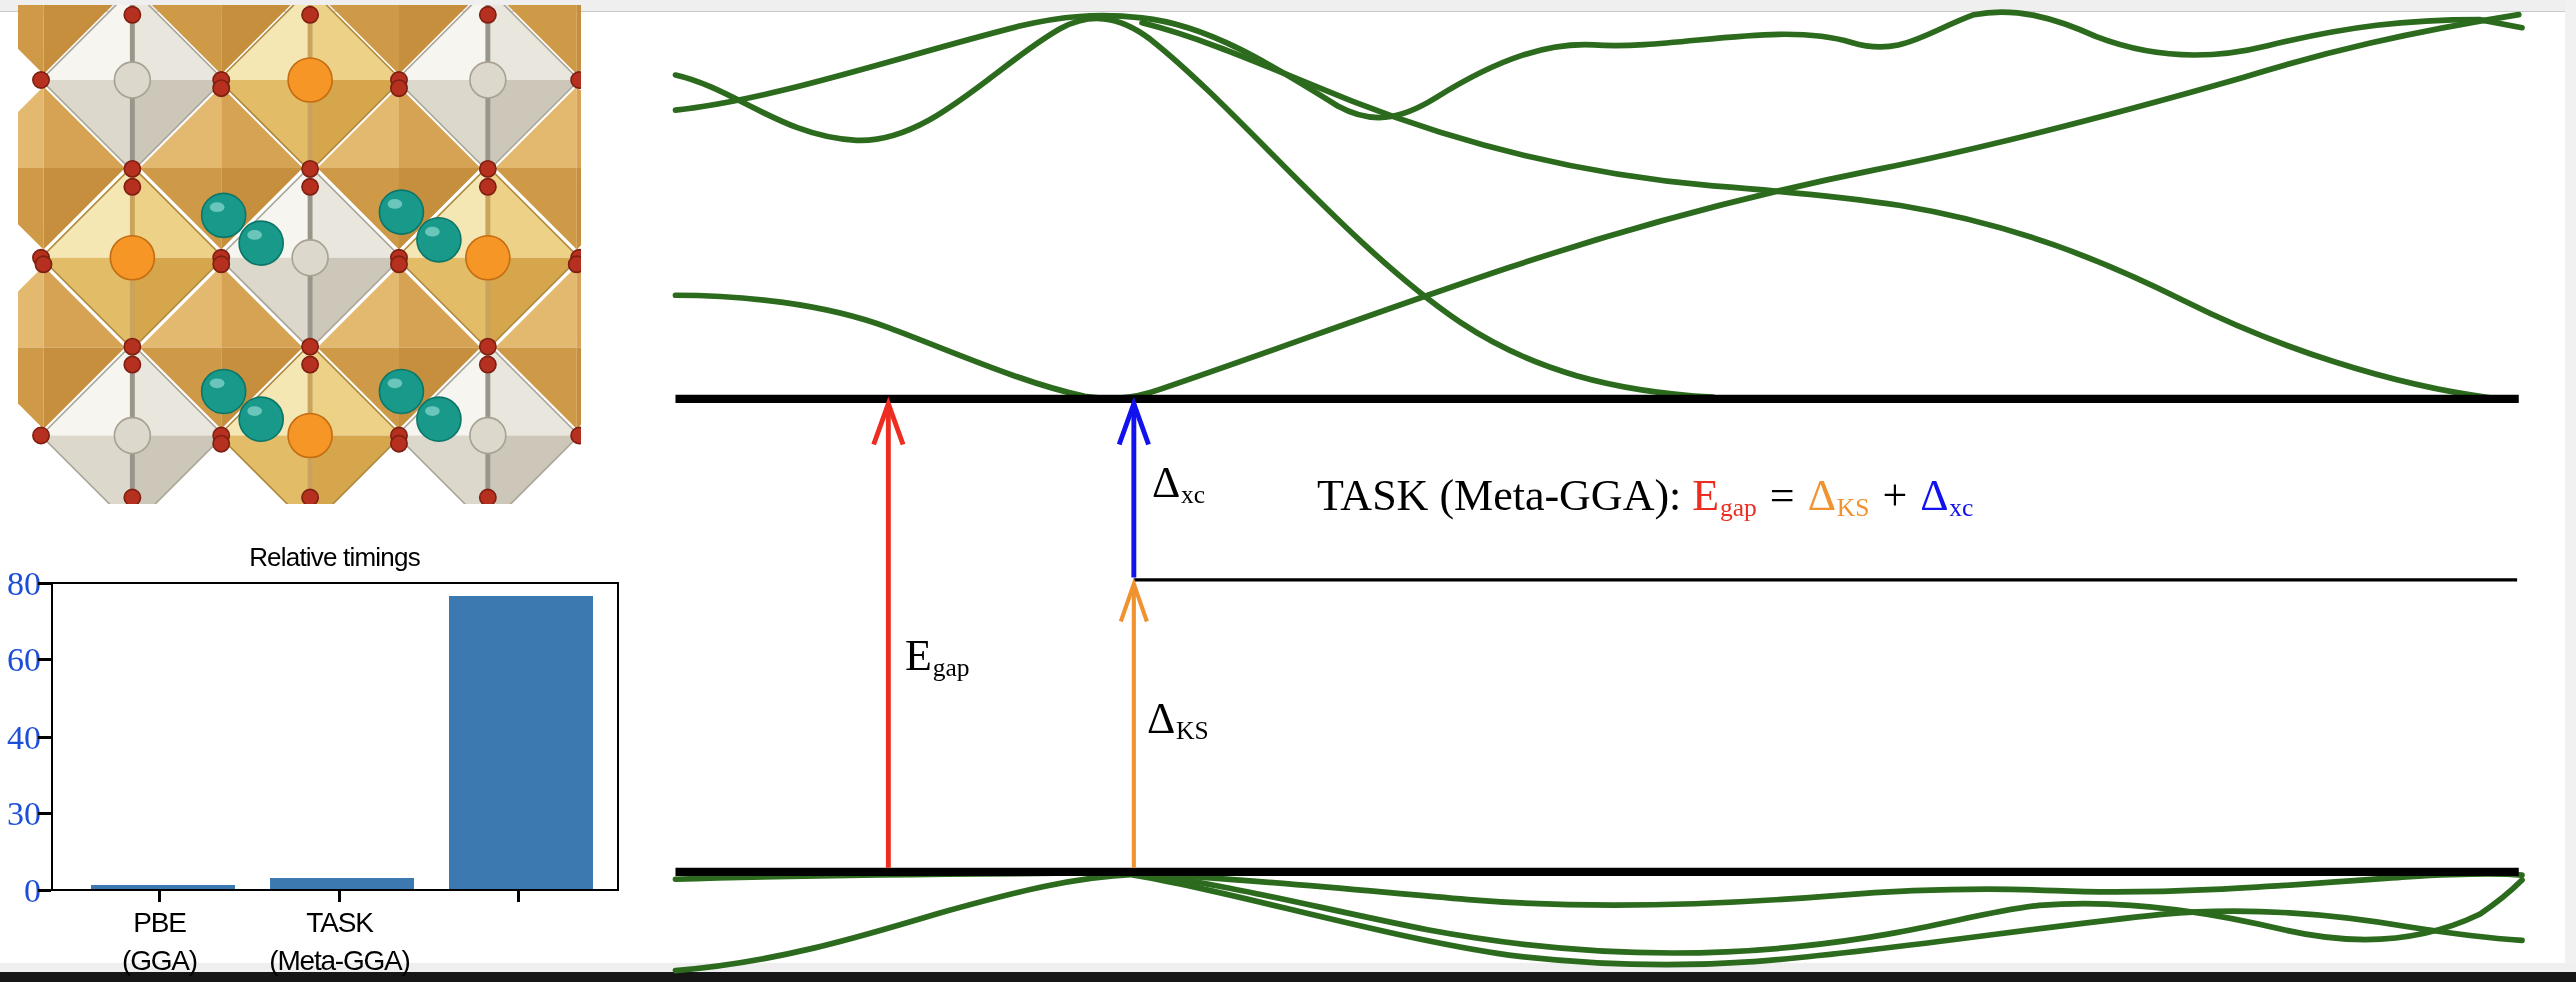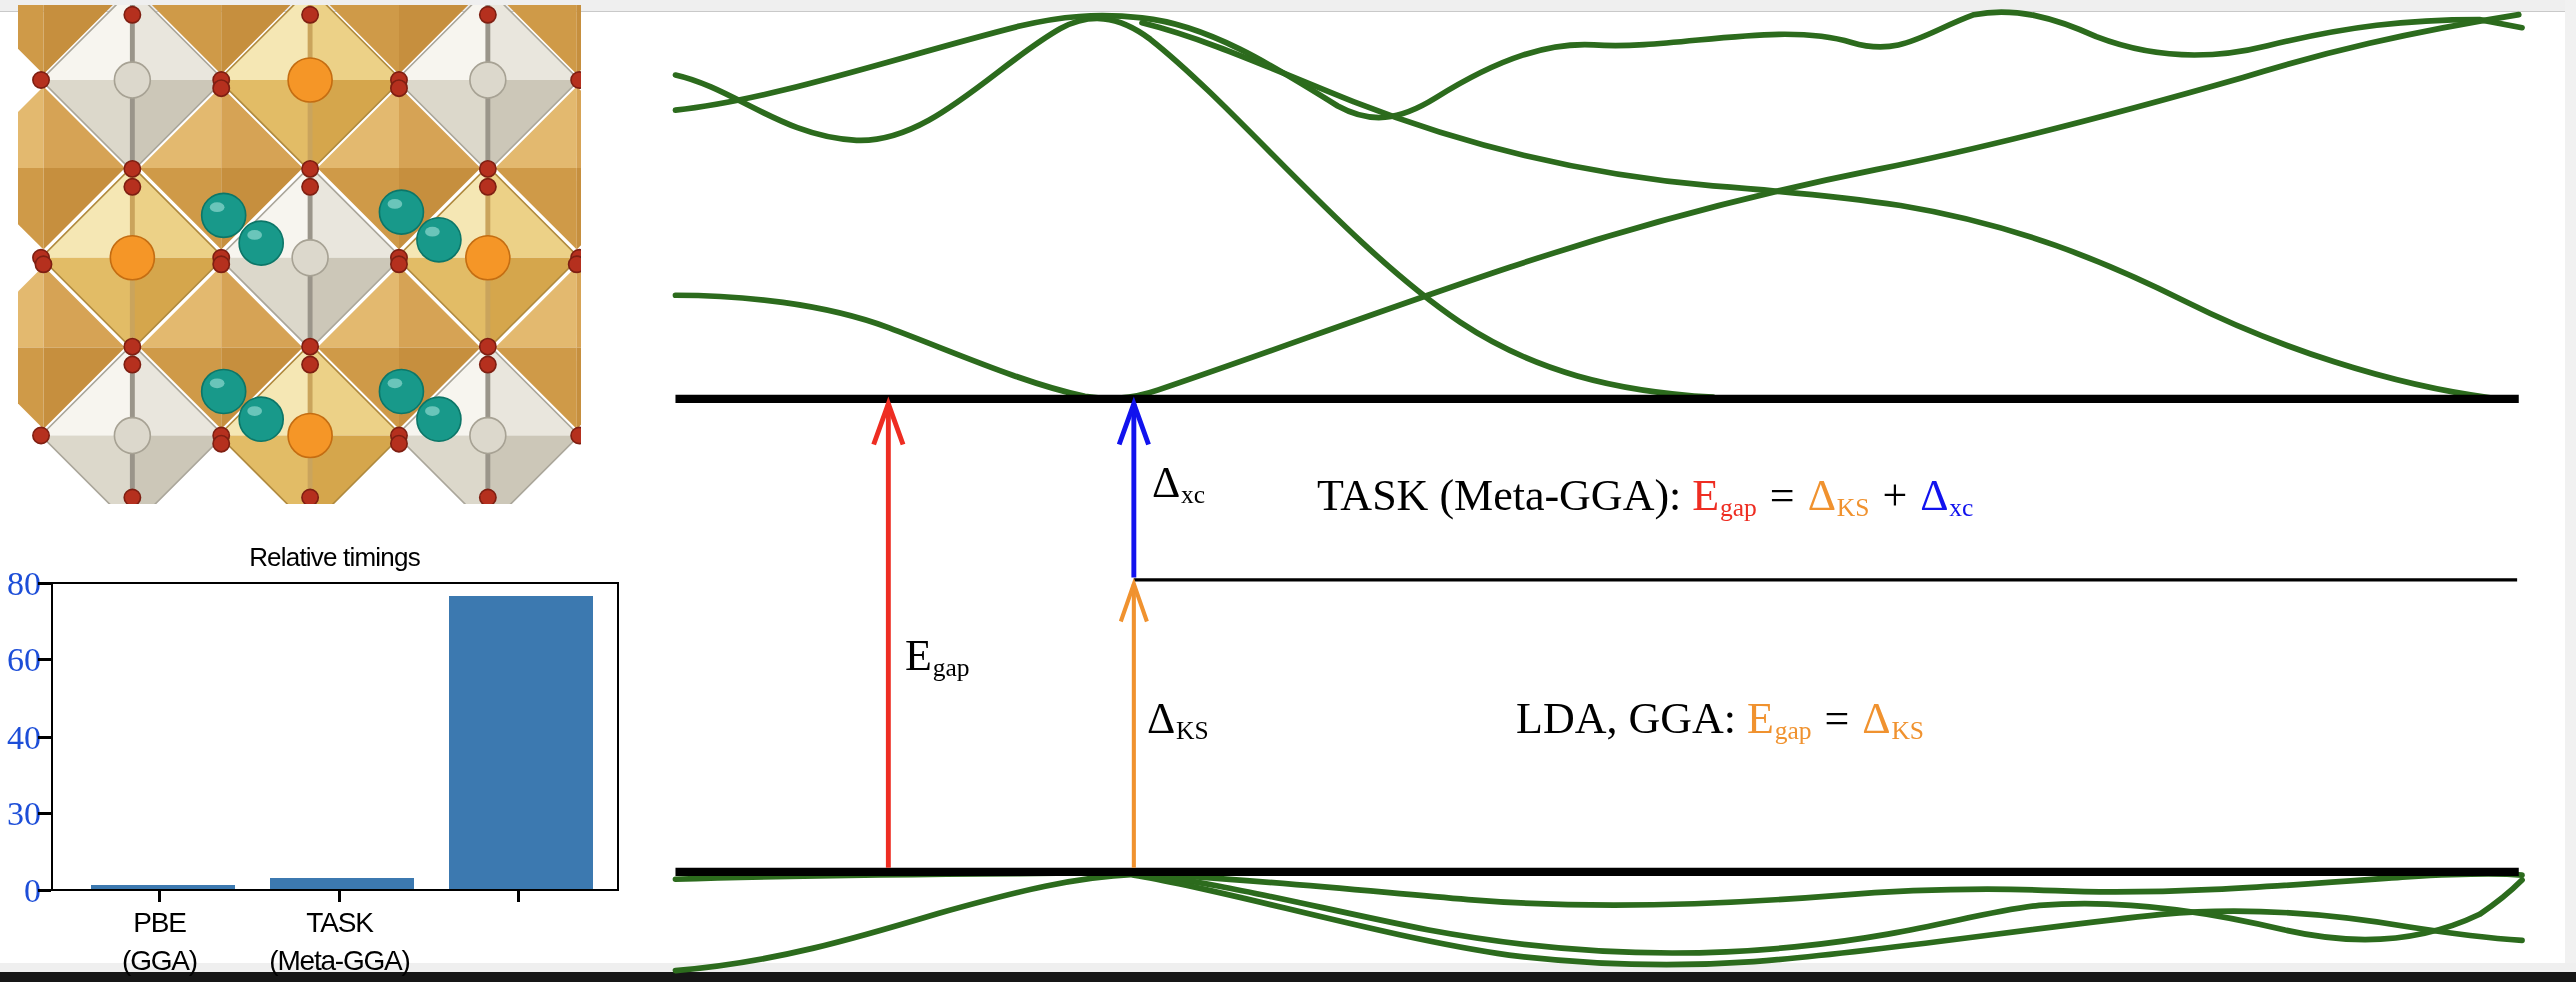--- a/index.html
+++ b/index.html
@@ -224,16 +224,15 @@
   </svg>
 
   <div class="abs math" style="left:905px;top:610px;margin-top:20px;"><span>E</span><sub>gap</sub></div>
 
   <div class="abs math" style="left:1152px;top:457px;"><span>Δ</span><sub>xc</sub></div>
 
   <div class="abs math" style="left:1147px;top:693px;"><span>Δ</span><sub>KS</sub></div>
 
   <div class="abs math" style="left:1317px;top:470px;"><span>TASK (Meta-GGA): </span><span class="c-red"><span>E</span><sub>gap</sub></span><span class="op">=</span><span class="c-orange"><span>Δ</span><sub>KS</sub></span><span class="op">+</span><span class="c-blue"><span>Δ</span><sub>xc</sub></span></div>
 
-  <div class="abs math" style="left:1516px;top:693px;"><span>LDA, GGA: </span><span class="c-orange"><span>E</span><sub>gap</sub></span><span class="op">=</span><span class="c-orange"><span>Δ</span><sub>KS</sub></span></div>
 
 </div>
 
 
 </body></html>

